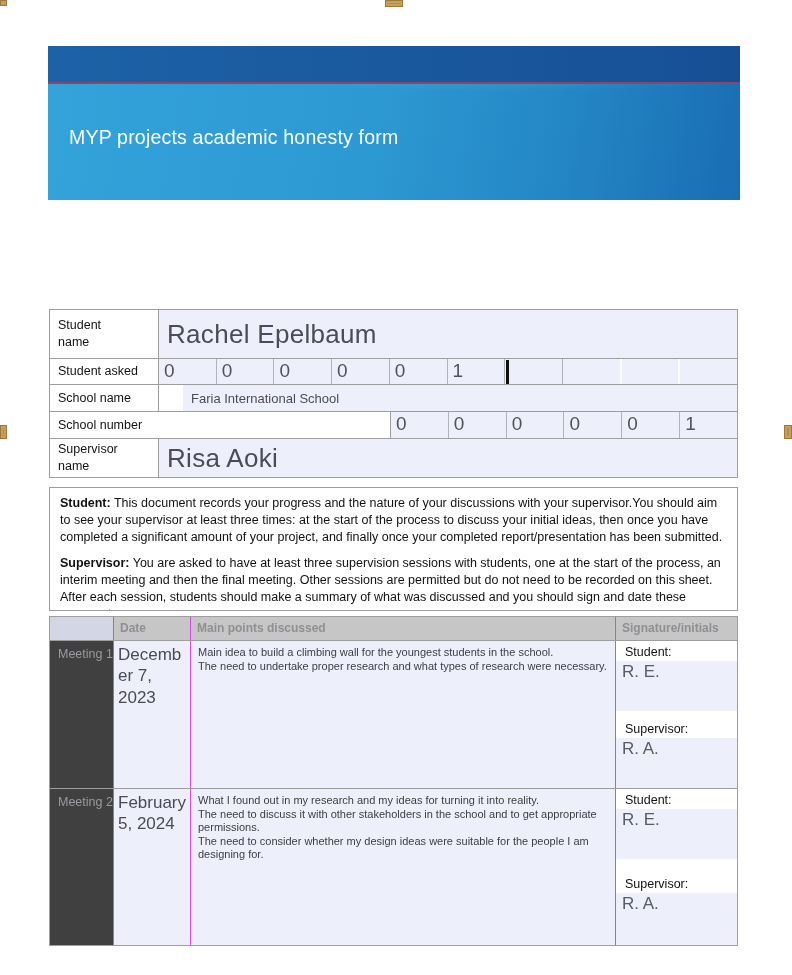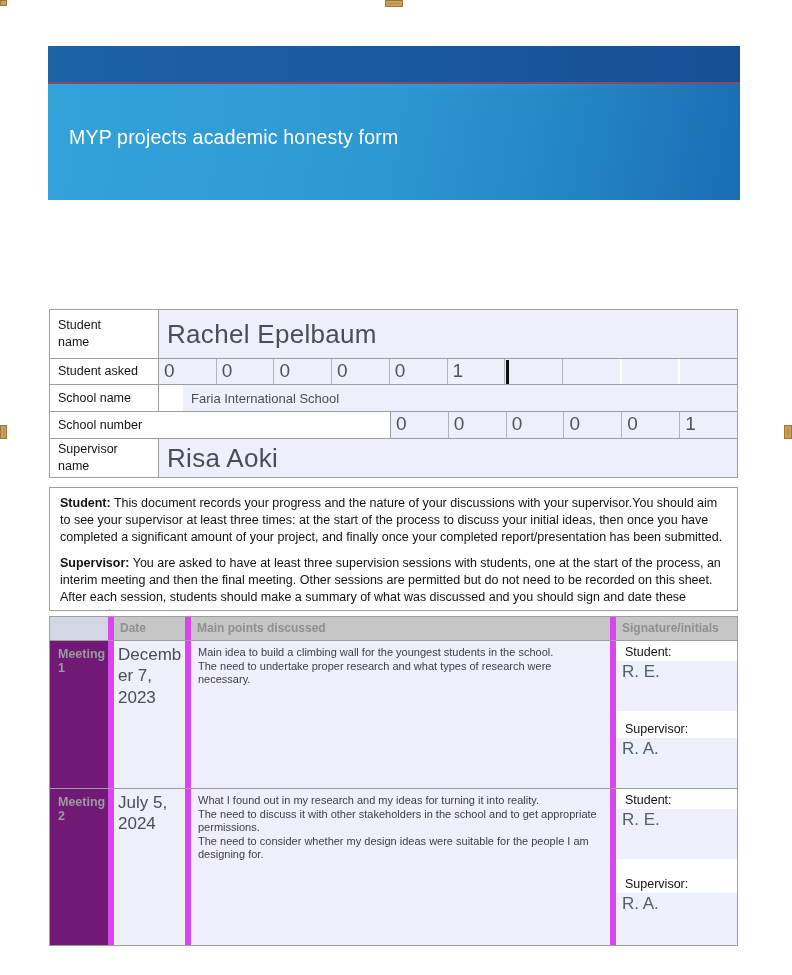--- a/index.html
+++ b/index.html
@@ -53,24 +53,24 @@
   .instructions p{margin:0 0 9px 0;}
 
   
   .meet-table{position:absolute;left:49px;top:616px;width:689px;box-sizing:border-box;border:1px solid #9e9e9e;}
   .mrow{display:flex;}
   .mrow + .mrow{border-top:1px solid #9e9e9e;}
   .mhead{height:23px;}
   .m-body1{height:147px;}
   .m-body2{height:156px;}
   .mc1{width:64px;}.mc2{width:77px;}.mc3{width:425px;}.mc4{flex:1;}
-  .mc1,.mc2,.mc3{border-right:6px solid #d946ef;box-sizing:border-box;}
+  .mc1,.mc2,.mc3{border-right:1px solid #d946ef;box-sizing:border-box;}
   .hcell{background:#c6c6c6;font-weight:bold;font-size:12px;color:#8f8f94;padding:4px 0 0 6px;box-sizing:border-box;}
   .hcell.hblue{background:#d3d6e4;}
-  .meeting-label{background:#701a75;font-weight:bold;font-size:12.5px;color:#9a9aa0;padding:6px 0 0 8px;box-sizing:border-box;}
+  .meeting-label{background:#404040;font-weight:normal;font-size:12.5px;color:#9a9aa0;padding:6px 0 0 8px;box-sizing:border-box;}
   .date-cell{background:#edeffa;font-size:17px;color:#4b4b55;padding:3px 3px 0 4px;line-height:1.25;
              overflow-wrap:anywhere;box-sizing:border-box;}
   .points-cell{background:#edeffa;font-size:11px;color:#3d3d45;line-height:13.5px;padding:5px 8px 0 7px;box-sizing:border-box;}
   .sig-cell{display:flex;flex-direction:column;background:#fff;}
   .sig-label{font-size:12.5px;color:#121212;padding:4px 0 2px 9px;}
   .sig-band{background:#edeffa;font-size:17px;color:#575c68;padding:1px 12px 0 6px;box-sizing:border-box;}
   .sb-top{height:50px;}
   .sb-bot1{height:50px;}
   .sb-bot2{height:52px;}
   .spacer{flex:1;}
@@ -162,21 +162,21 @@
         <div class="sig-label">Student:</div>
         <div class="sig-band sb-top">R. E.</div>
         <div class="spacer"></div>
         <div class="sig-label">Supervisor:</div>
         <div class="sig-band sb-bot1">R. A.</div>
       </div>
     </div>
 
     <div class="mrow m-body2">
       <div class="mc1 meeting-label">Meeting 2</div>
-      <div class="mc2 date-cell">July 5, 2024</div>
+      <div class="mc2 date-cell">February 5, 2024</div>
       <div class="mc3 points-cell">
         <div>What I found out in my research and my ideas for turning it into reality.</div>
         <div>The need to discuss it with other stakeholders in the school and to get appropriate permissions.</div>
         <div>The need to consider whether my design ideas were suitable for the people I am designing for.</div>
       </div>
       <div class="mc4 sig-cell">
         <div class="sig-label">Student:</div>
         <div class="sig-band sb-top">R. E.</div>
         <div class="spacer"></div>
         <div class="sig-label">Supervisor:</div>

